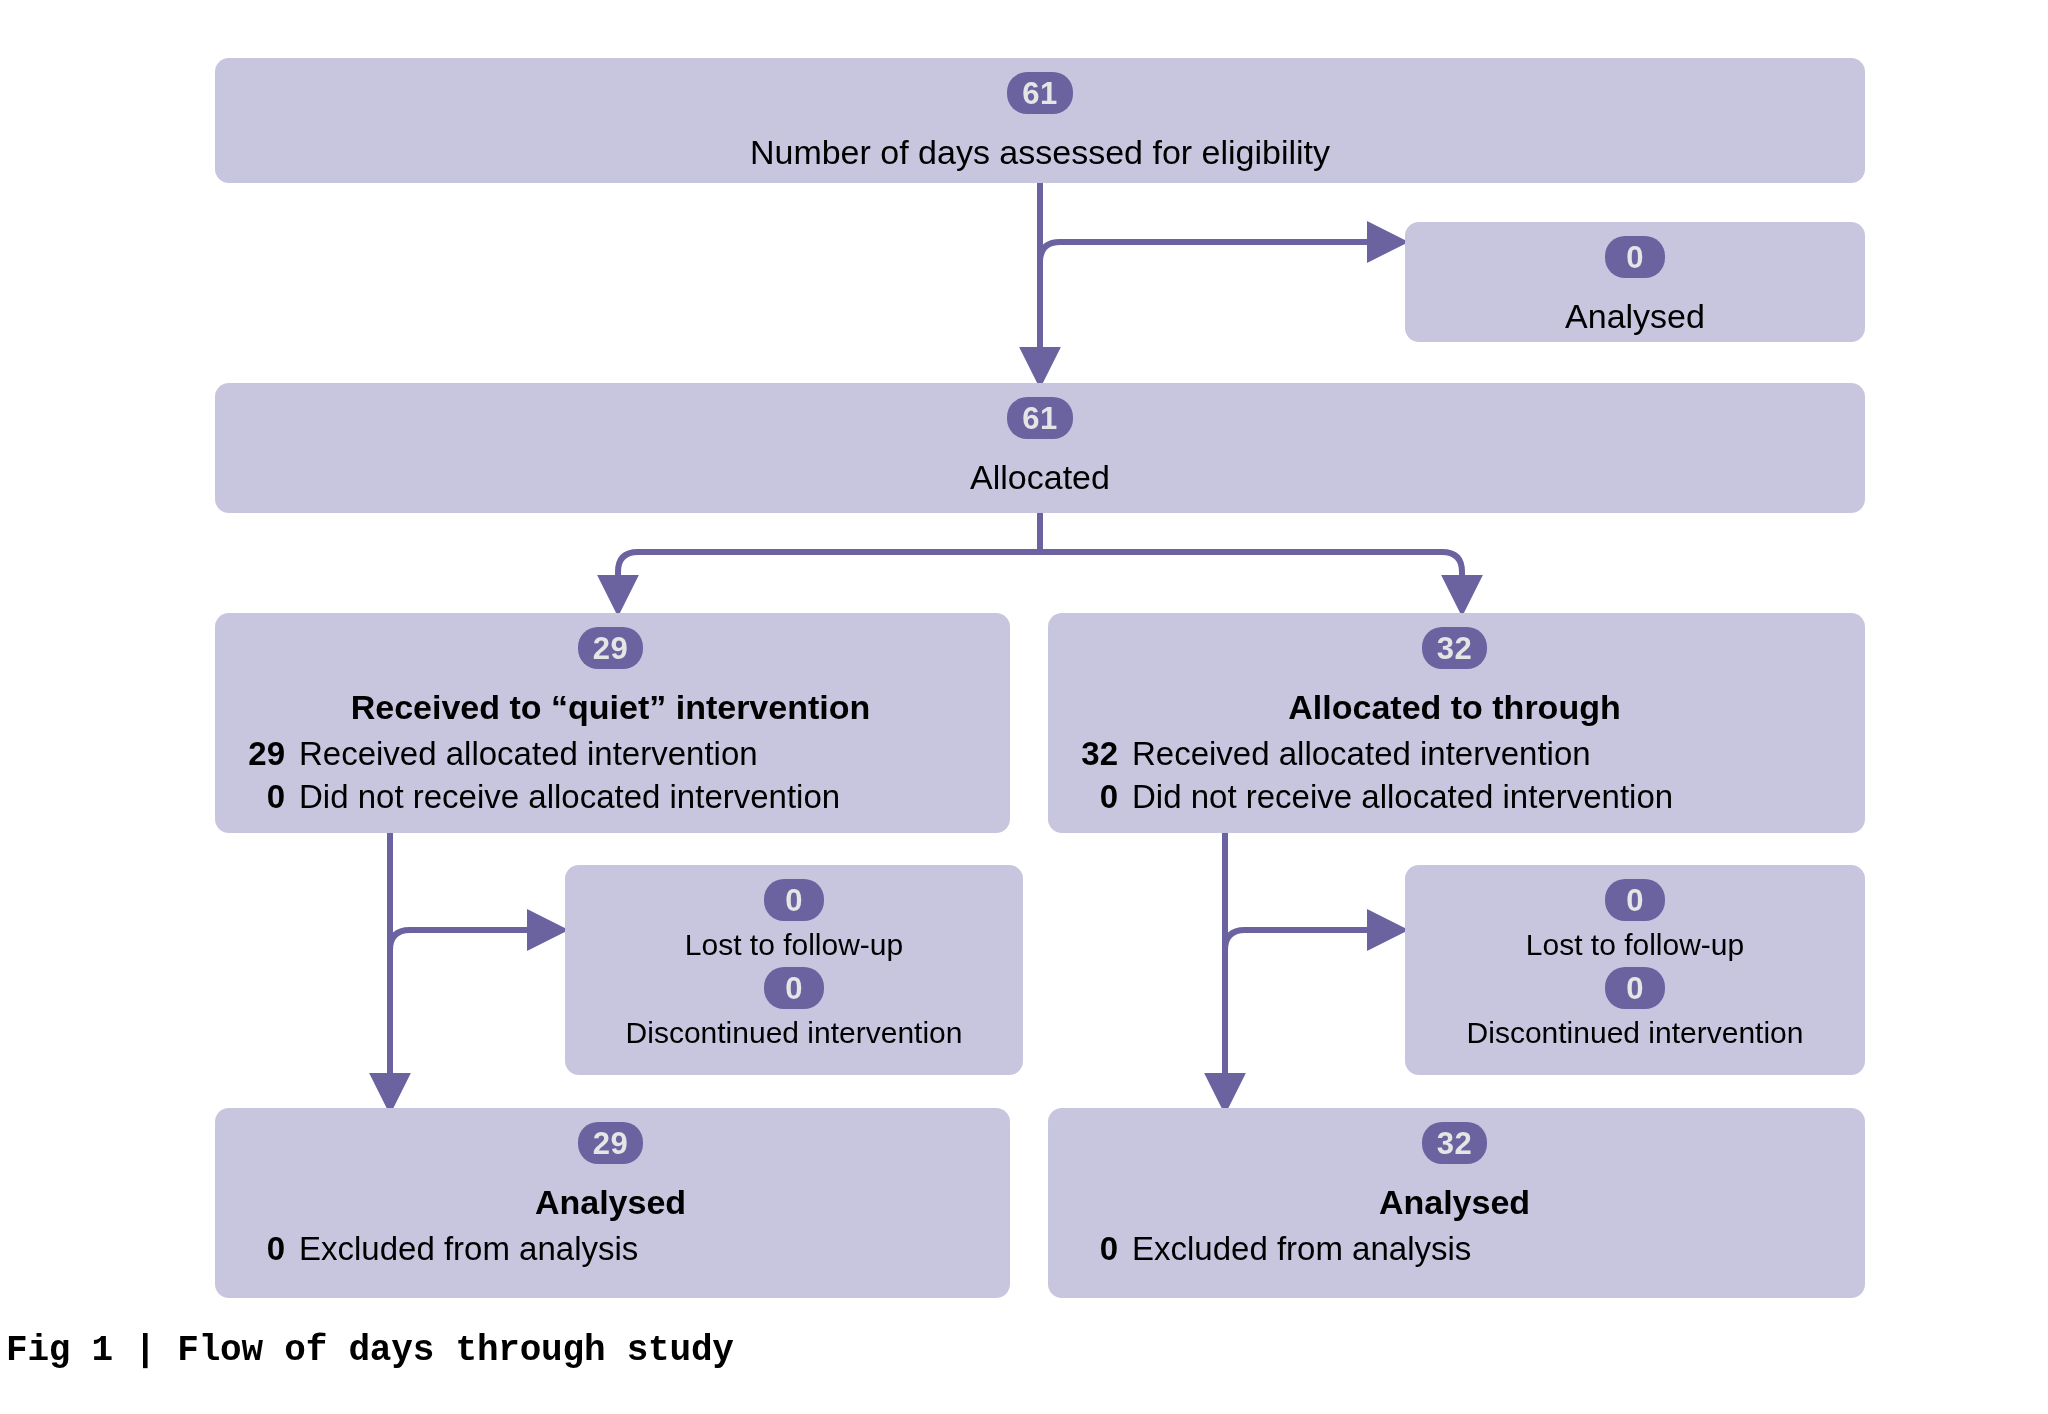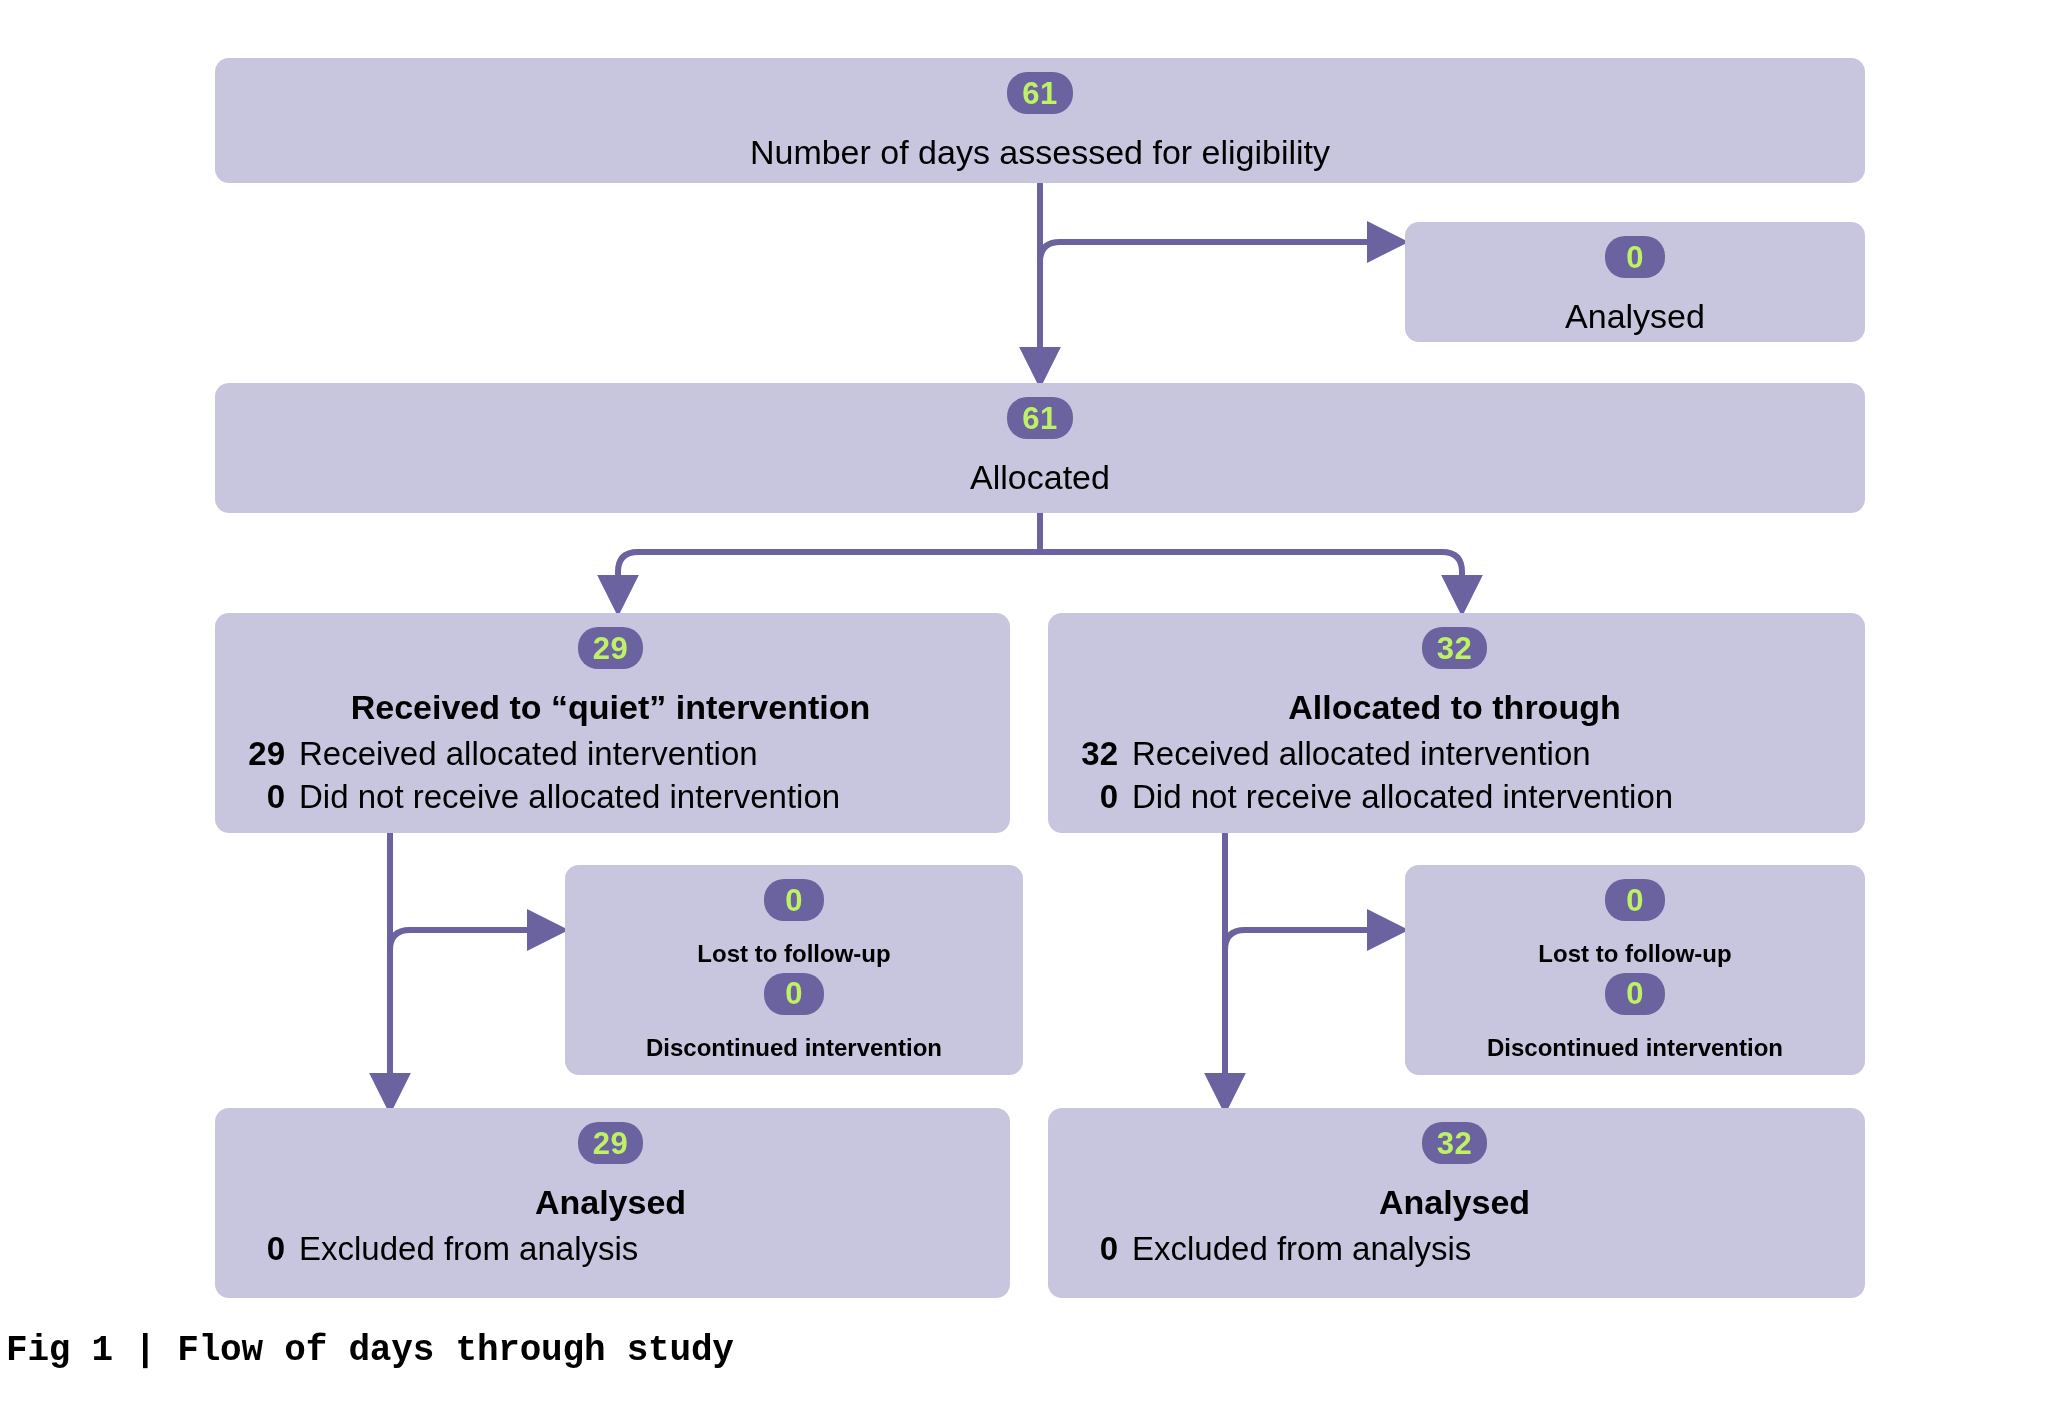--- a/index.html
+++ b/index.html
@@ -43,21 +43,21 @@
     flex-direction: column;
     align-items: center;
     justify-content: flex-start;
   }
 
   .badge {
     display: inline-flex;
     align-items: center;
     justify-content: center;
     background: #6b62a0;
-    color: #bef264;
+    color: #e5e5e5;
     font-weight: bold;
     font-size: 31px;
     line-height: 1;
     min-width: 30px;
     height: 42px;
     padding: 0 15px;
     border-radius: 20px;
     letter-spacing: 0.5px;
   }
   .badge-wrap {
@@ -108,25 +108,24 @@
   .stack-pair {
     width: 100%;
     display: flex;
     flex-direction: column;
     align-items: center;
   }
   .stack-pair + .stack-pair {
     margin-top: 4px;
   }
   .stack-pair .pair-label {
-    font-size: 24px;
+    font-size: 30px;
     line-height: 1.2;
-    margin-top: 19px;
+    margin-top: 6px;
     white-space: nowrap;
-    font-weight: bold;
   }
 
   
   #box-eligibility   { left: 215px;  top: 58px;   width: 1650px; height: 125px; }
   #box-excluded      { left: 1405px; top: 222px;  width: 460px;  height: 120px; }
   #box-randomised    { left: 215px;  top: 383px;  width: 1650px; height: 130px; }
   #box-alloc-left    { left: 215px;  top: 613px;  width: 795px;  height: 220px; align-items: flex-start; padding-left: 18px; }
   #box-alloc-right   { left: 1048px; top: 613px;  width: 817px;  height: 220px; align-items: flex-start; padding-left: 18px; }
   #box-lost-left     { left: 565px;  top: 865px;  width: 458px;  height: 210px; }
   #box-lost-right    { left: 1405px; top: 865px;  width: 460px;  height: 210px; }

